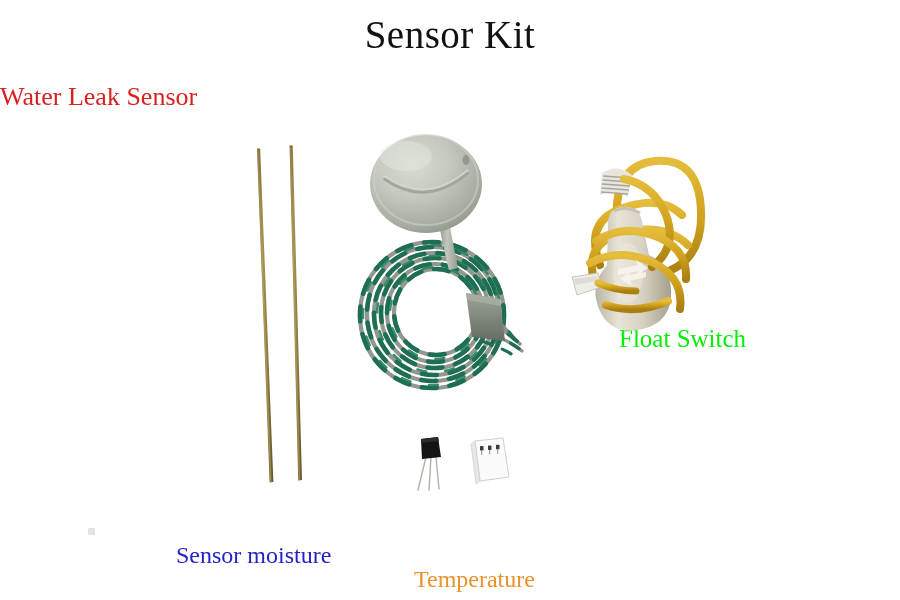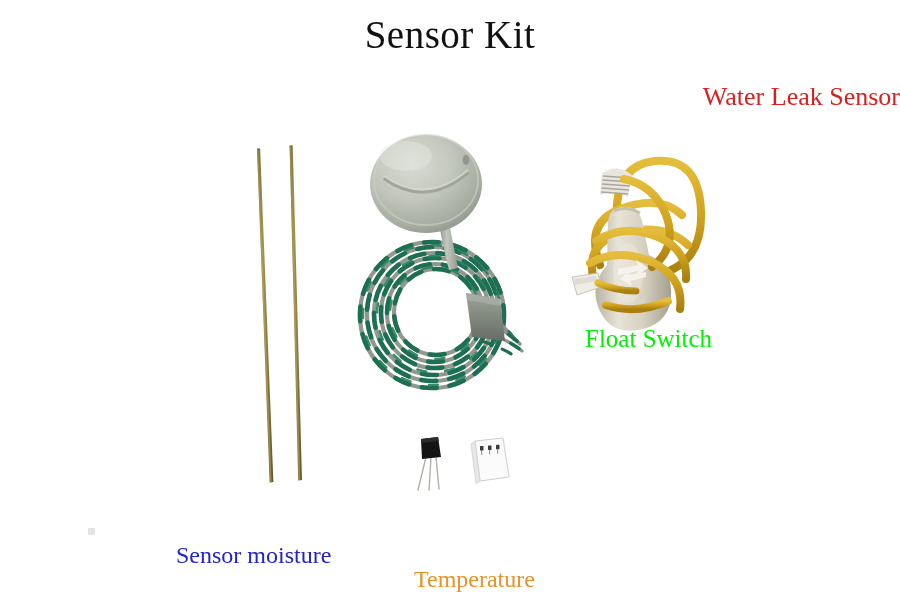--- a/index.html
+++ b/index.html
@@ -13,25 +13,25 @@
   }
   #stage{position:absolute;left:0;top:0;width:900px;height:600px;background:#fff;}
 
   .lbl{position:absolute;white-space:pre;line-height:1.18;}
 
   #title{
     left:0;top:12px;width:900px;text-align:center;
     font-size:39px;color:#111111;letter-spacing:.5px;
   }
   #lbl-leak{
-    left:0;top:82px;width:900px;text-align:right;
+    left:0;top:82px;width:900px;text-align:left;
     font-size:26px;color:#d82020;
   }
   #lbl-float{
-    left:585px;top:324px;
+    left:619px;top:324px;
     font-size:25px;color:#05ee05;
   }
   #lbl-pins{
     left:176px;top:484px;
     font-size:24px;color:#2323c8;text-align:left;
   }
   #lbl-temp{
     left:414px;top:508px;
     font-size:24px;color:#e8922a;text-align:left;
   }

